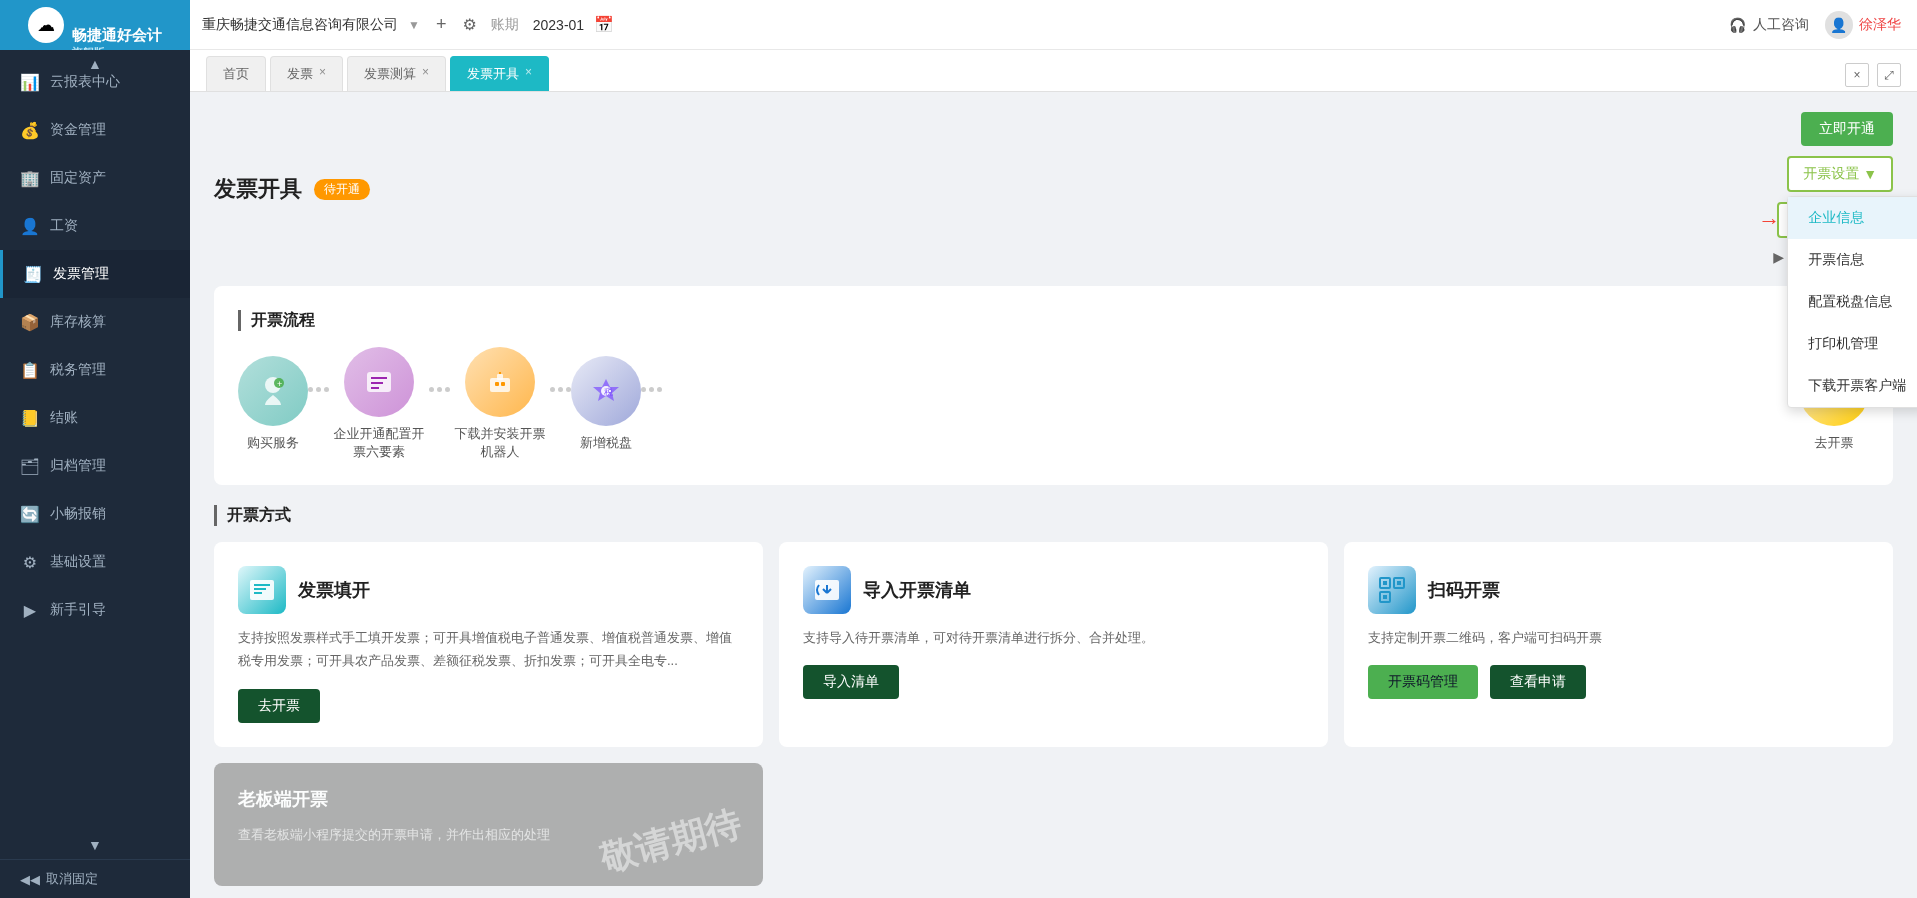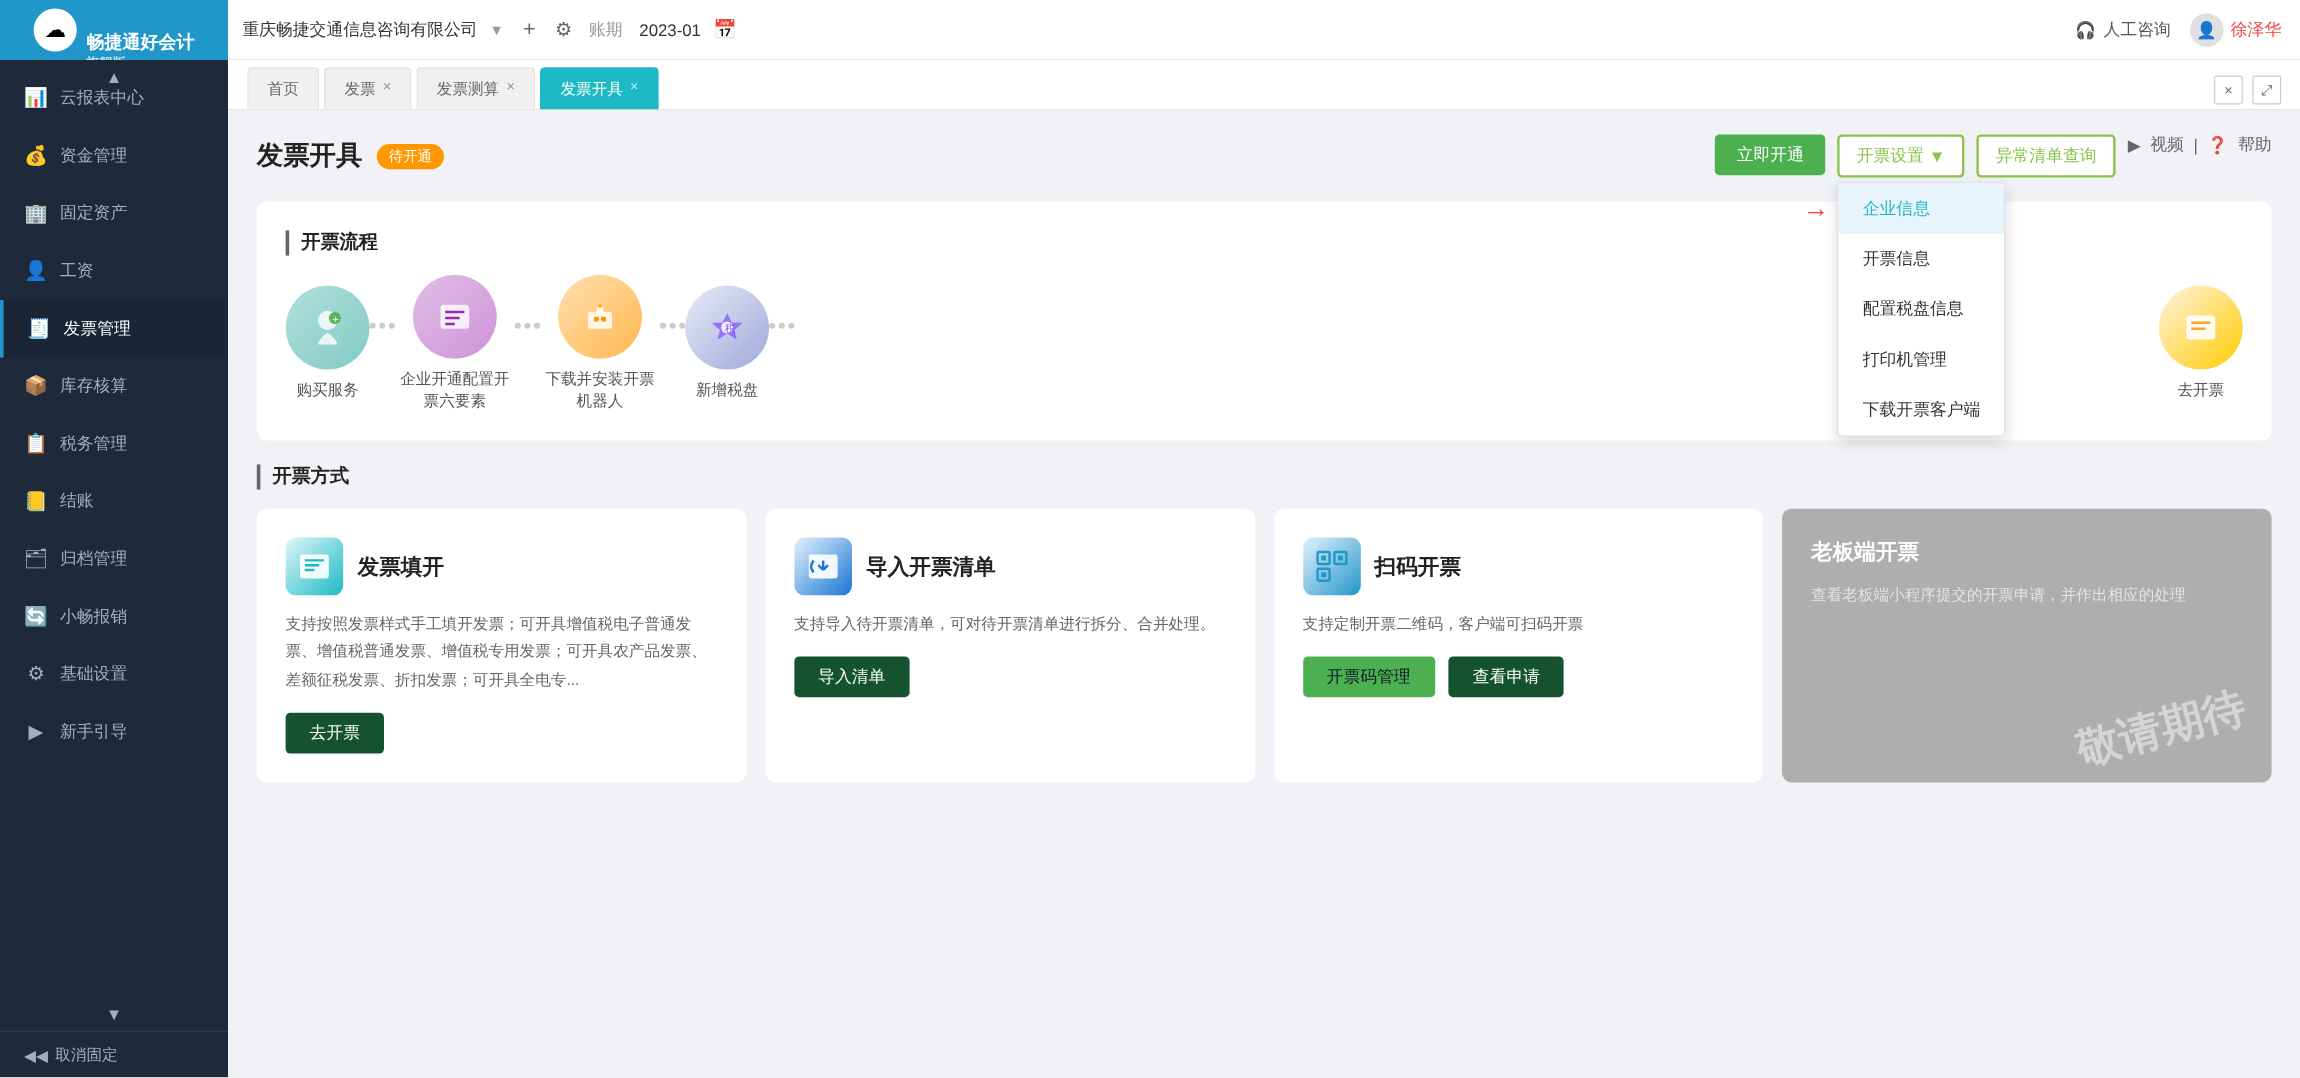--- a/index.html
+++ b/index.html
@@ -31,21 +31,21 @@
 
     
     .page-content { flex: 1; padding: 20px 24px; overflow-y: auto; position: relative; }
 
     
     .page-header { display: flex; align-items: center; gap: 12px; margin-bottom: 20px; }
     .page-title { font-size: 22px; font-weight: bold; color: #222; }
     .status-badge { background: #ff9800; color: #fff; padding: 2px 10px; border-radius: 12px; font-size: 12px; }
 
     
-    .page-actions { margin-left: auto; display: flex; align-items: flex-start; gap: 10px; }
+    .page-actions { margin-left: auto; display: flex; align-items: flex-end; gap: 10px; flex-direction: column; }
     .btn-primary { background: #4caf50; color: #fff; border: none; padding: 8px 18px; border-radius: 4px; cursor: pointer; font-size: 14px; }
     .btn-settings { background: #fff; color: #8bc34a; border: 2px solid #8bc34a; padding: 7px 14px; border-radius: 4px; cursor: pointer; font-size: 14px; display: flex; align-items: center; gap: 4px; position: relative; }
     .btn-abnormal { background: #fff; color: #8bc34a; border: 2px solid #8bc34a; padding: 7px 14px; border-radius: 4px; cursor: pointer; font-size: 14px; }
 
     
     .dropdown-menu { position: absolute; top: 100%; left: 0; background: #fff; border: 1px solid #e0e0e0; border-radius: 4px; box-shadow: 0 4px 12px rgba(0,0,0,0.15); z-index: 1000; min-width: 140px; margin-top: 4px; }
     .dropdown-item { padding: 12px 20px; color: #333; cursor: pointer; font-size: 14px; white-space: nowrap; }
     .dropdown-item.highlighted { background: #e8f4fb; color: #1db9c5; }
 
     
@@ -59,21 +59,21 @@
     .step-green { background: linear-gradient(135deg, #b2dfdb, #80cbc4); }
     .step-purple { background: linear-gradient(135deg, #e1bee7, #ce93d8); }
     .step-orange { background: linear-gradient(135deg, #ffe0b2, #ffb74d); }
     .step-violet { background: linear-gradient(135deg, #e8eaf6, #9fa8da); }
     .flow-step-label { font-size: 13px; color: #555; text-align: center; max-width: 100px; }
     .flow-dots { display: flex; gap: 3px; padding-bottom: 30px; }
     .flow-dots span { width: 5px; height: 5px; border-radius: 50%; background: #ccc; }
 
     
     .methods-container { background: transparent; }
-    .methods-grid { display: grid; grid-template-columns: 1fr 1fr 1fr 1fr; gap: 16px; }
+    .methods-grid { display: grid; grid-template-columns: 1fr 1fr 1fr; gap: 16px; }
     .method-card { background: #fff; border-radius: 8px; padding: 24px; }
     .method-card.disabled { background: #9e9e9e; opacity: 0.8; position: relative; overflow: hidden; }
     .method-header { display: flex; align-items: center; gap: 12px; margin-bottom: 12px; }
     .method-title { font-size: 18px; font-weight: bold; color: #222; }
     .method-desc { color: #666; font-size: 13px; line-height: 1.8; margin-bottom: 16px; }
     .method-btn { background: #14532d; color: #fff; border: none; padding: 8px 20px; border-radius: 4px; cursor: pointer; font-size: 14px; }
     .method-btn-outline { background: #4caf50; color: #0f172a; border: none; padding: 8px 20px; border-radius: 4px; cursor: pointer; font-size: 14px; margin-right: 8px; }
 
     
     .tab-controls { display: flex; align-items: center; gap: 8px; margin-left: auto; padding-bottom: 4px; }

